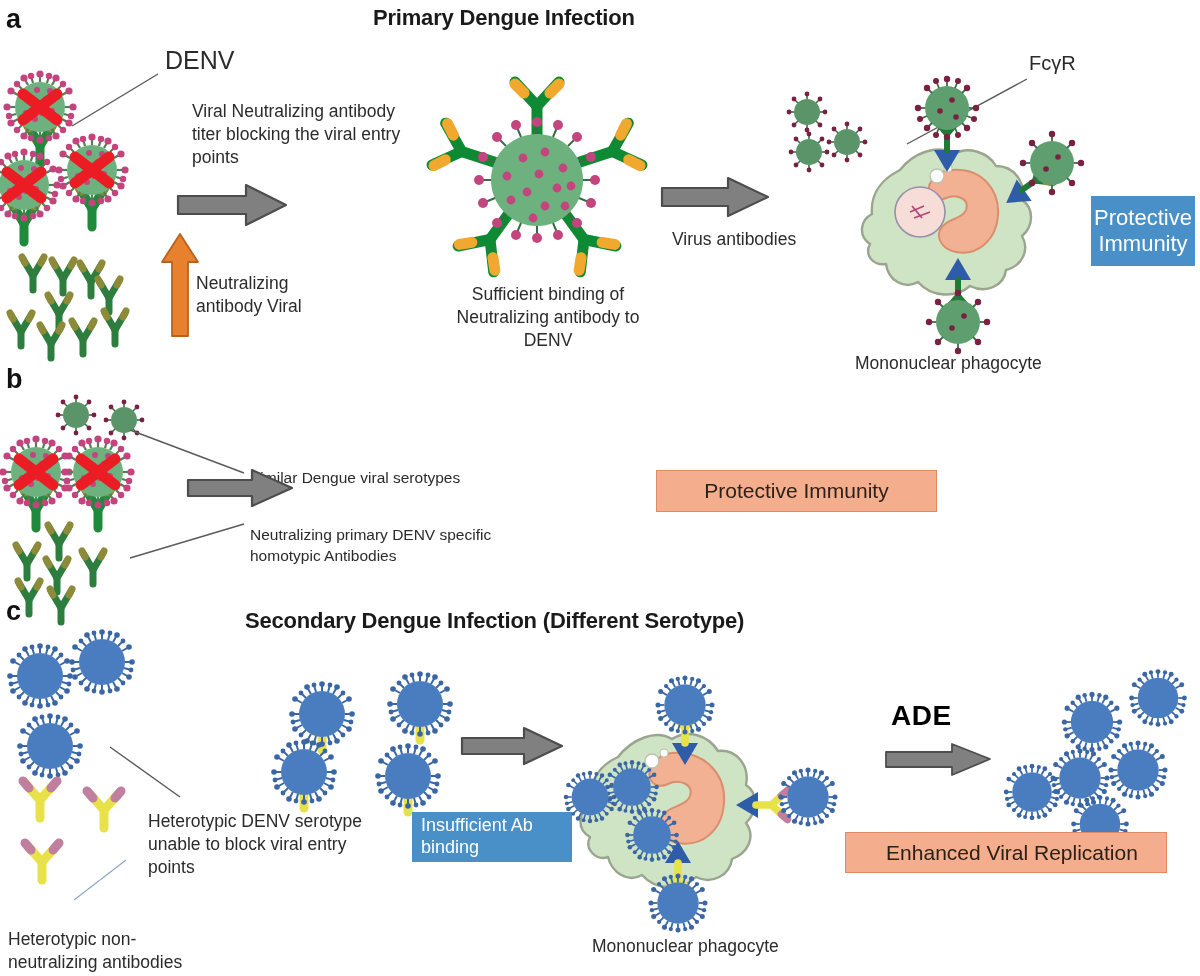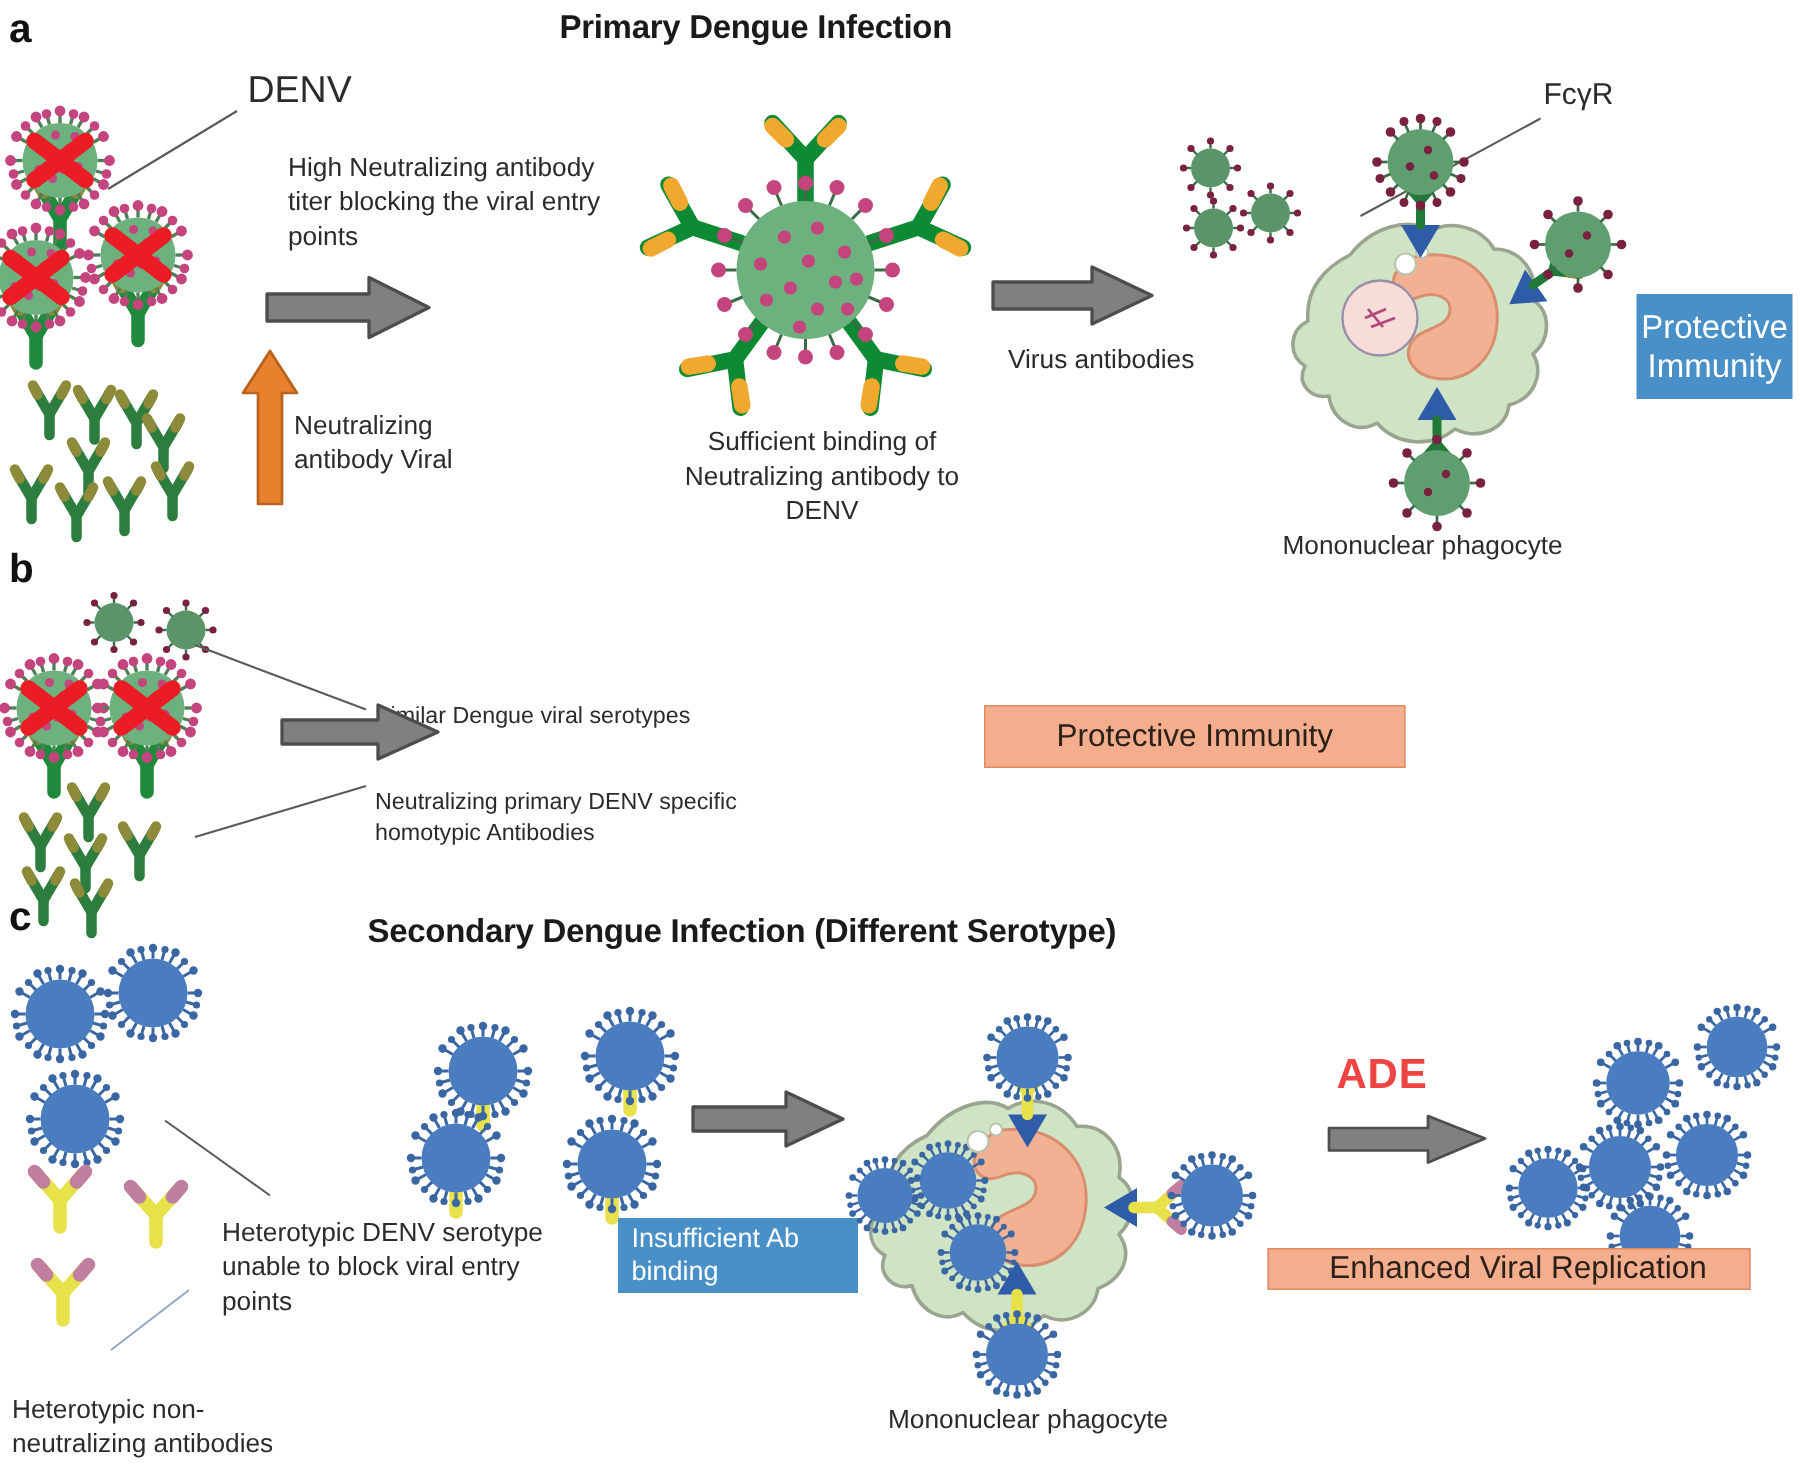--- a/index.html
+++ b/index.html
@@ -50,21 +50,21 @@
   }
   .badge-blue.small{font-size:18px;padding:5px 9px;}
   .badge-orange{
     background:#f4ad8d;
     border:1px solid #e08a63;
     color:#2b2118;
     font-size:21px;
     padding:6px 14px;
   }
   .ade-label{
-    color:#ef4444;
+    color:#000000;
     font-weight:bold;
     font-size:28px;
     letter-spacing:0.5px;
   }
   svg{display:block;overflow:visible;}
   .leader{stroke:#5a5a5a;stroke-width:1.4;fill:none;}
   .leader.thin{stroke:#8fa6c4;stroke-width:1.2;}
 </style>
 </head>
 <body>
@@ -171,21 +171,21 @@
 
     <g transform="translate(4,128)">
         <use href="#abG"></use>
       </g>
     <g transform="translate(22,123)">
         <use href="#virGn"></use>
         <use href="#redX"></use>
       </g>
   </svg>
 
-  <div class="abs cap" style="left:192px;top:100px;width:228px;">High Neutralizing antibody titer blocking the viral entry points</div>
+  <div class="abs cap" style="left:192px;top:100px;width:228px;">Viral Neutralizing antibody titer blocking the viral entry points</div>
 
   <svg class="abs" style="left:176px;top:183px;" width="112" height="48">
     <polygon points="2,13 70,13 70,2 110,22 70,42 70,31 2,31" fill="#808080" stroke="#4d4d4d" stroke-width="2.2" stroke-linejoin="round"></polygon>
   </svg>
 
   <svg class="abs" style="left:2px;top:250px;" width="168" height="112">
     <defs>
       <g id="abSm">
         <path d="M13,36 L13,22 L3,5" stroke="#2d7d3f" stroke-width="7" fill="none" stroke-linecap="round"></path>
         <path d="M13,22 L23,5" stroke="#2d7d3f" stroke-width="7" fill="none" stroke-linecap="round"></path>
@@ -785,15 +785,15 @@
         <use href="#virBl"></use>
       </g>
     <g transform="translate(138,110) scale(0.9)">
         <use href="#virBl"></use>
       </g>
     <g transform="translate(100,164) scale(0.88)">
         <use href="#virBl"></use>
       </g>
   </svg>
 
-  <div class="abs badge badge-orange" style="left:845px;top:832px;width:322px;height:28px;justify-content:center;padding-left:26px;">Enhanced Viral Replication</div>
+  <div class="abs badge badge-orange" style="left:845px;top:832px;width:322px;height:41px;justify-content:center;padding-left:26px;">Enhanced Viral Replication</div>
 
 </div>
 
 </body></html>

